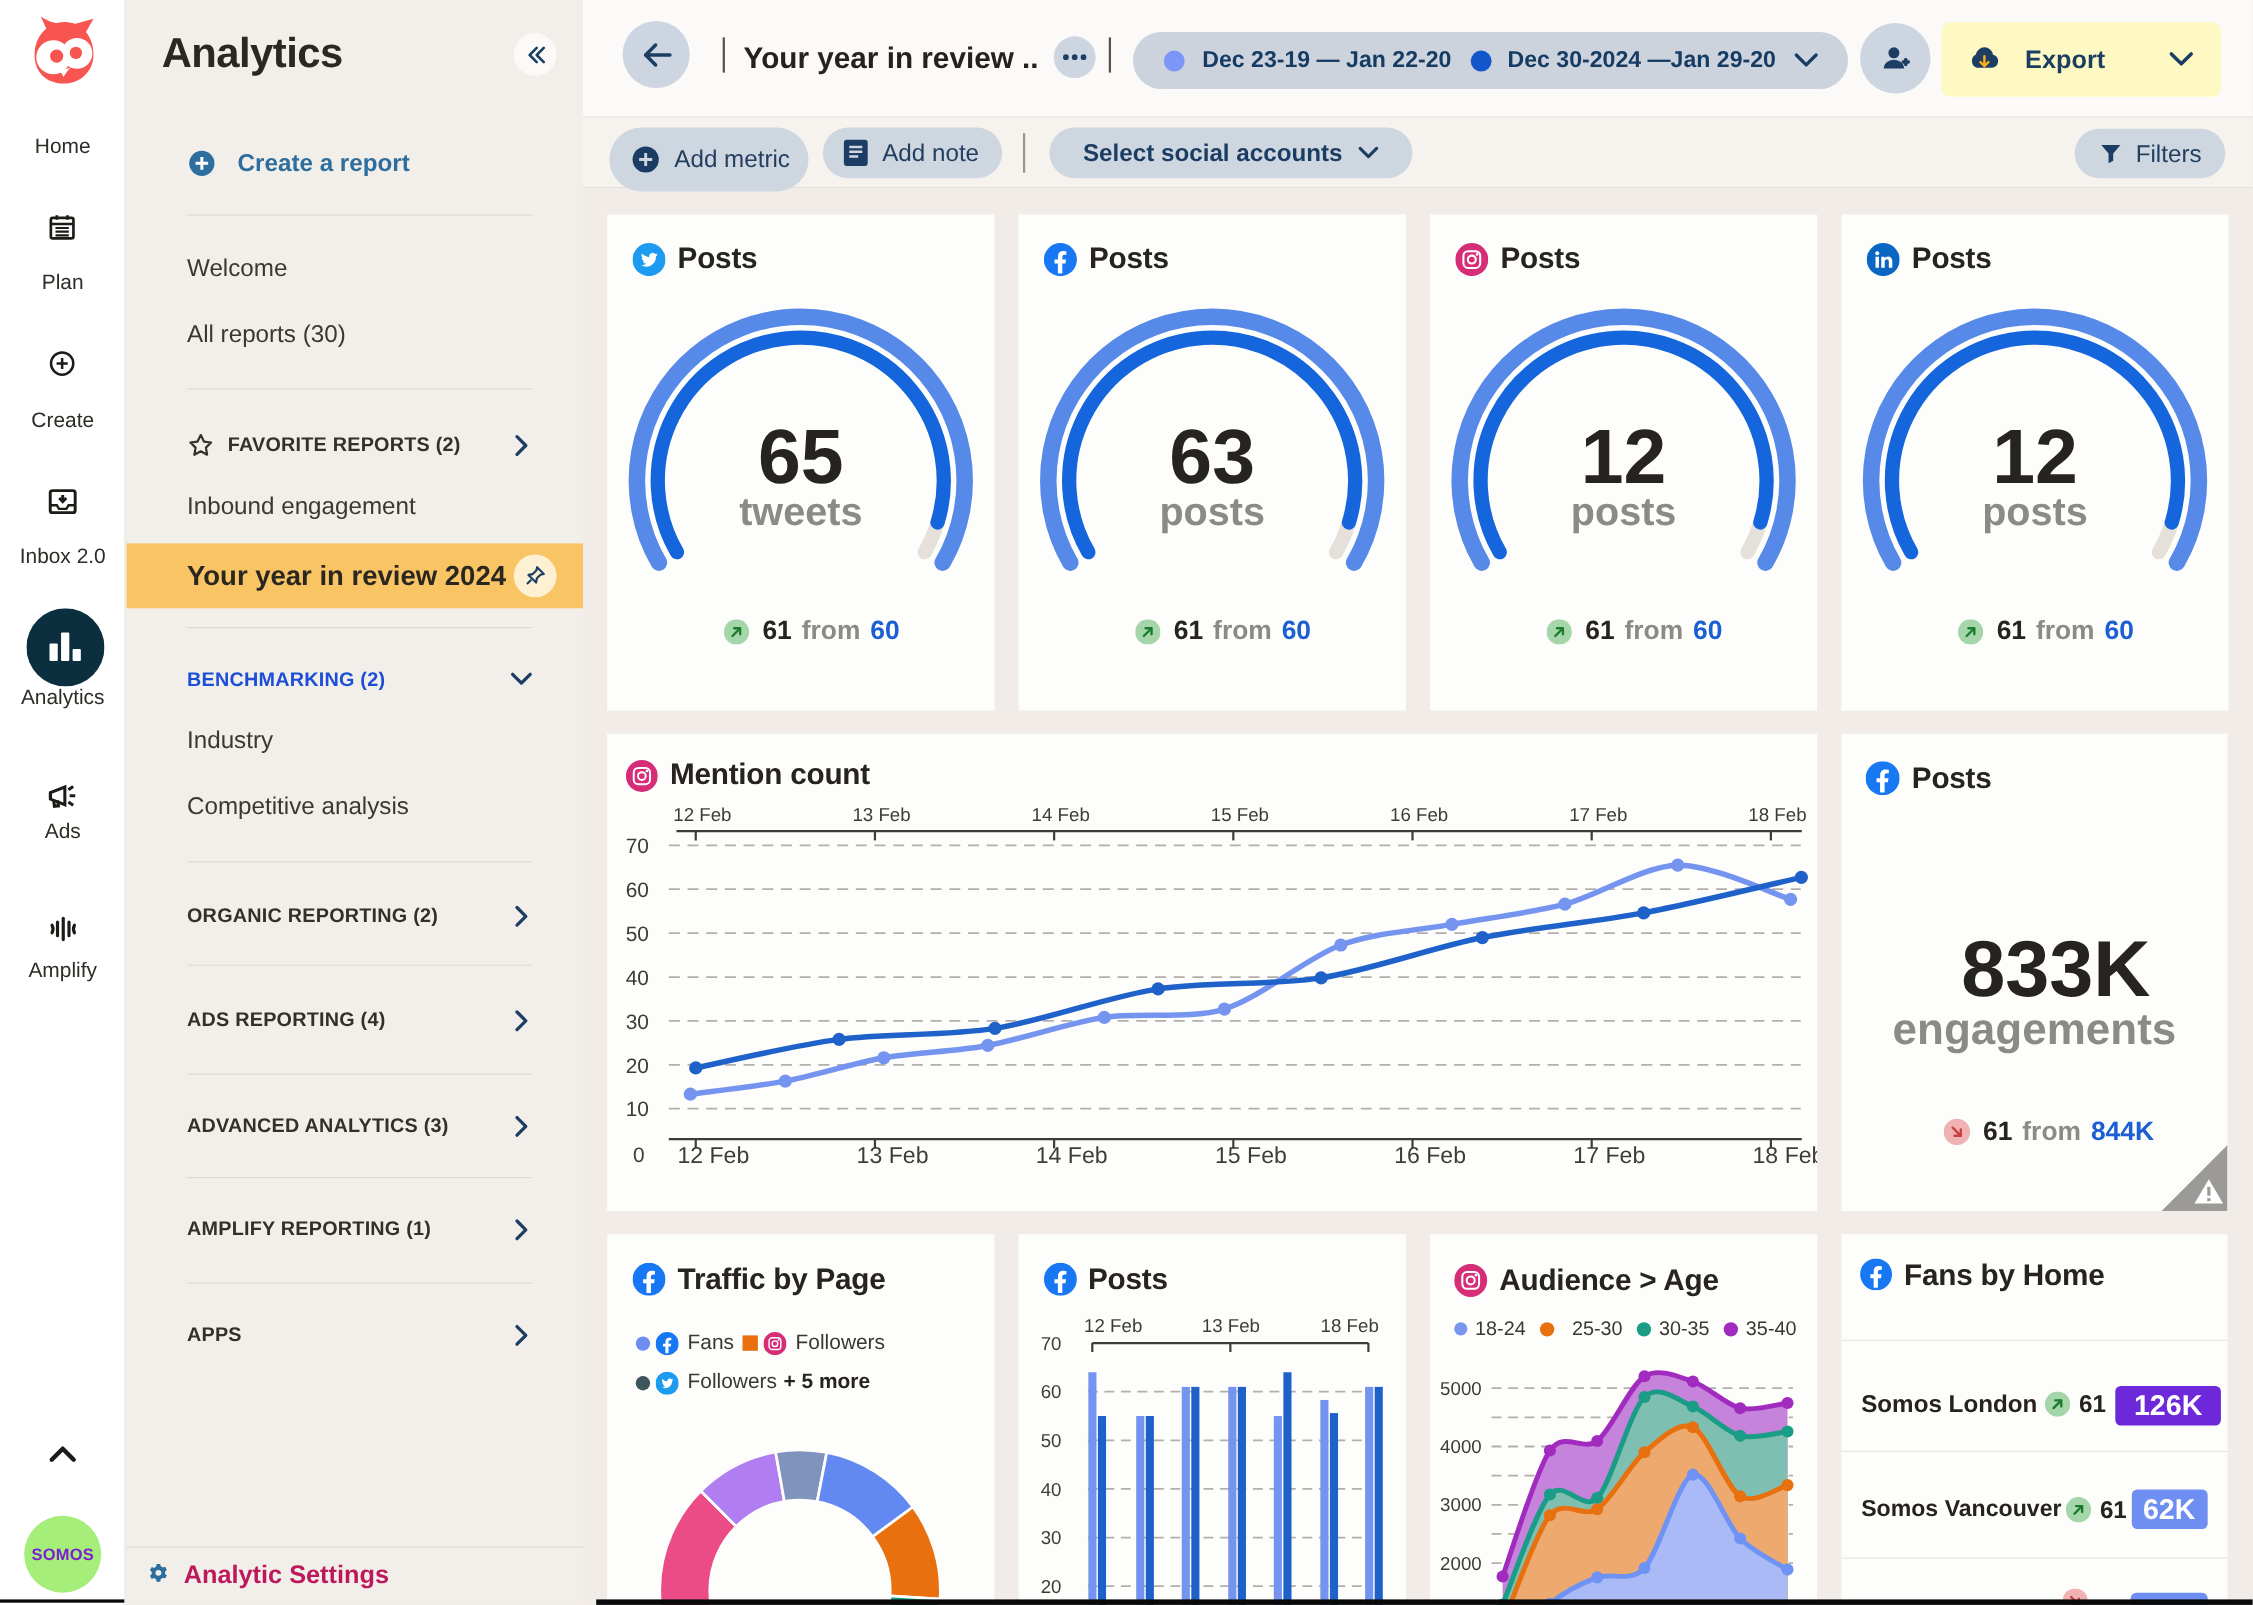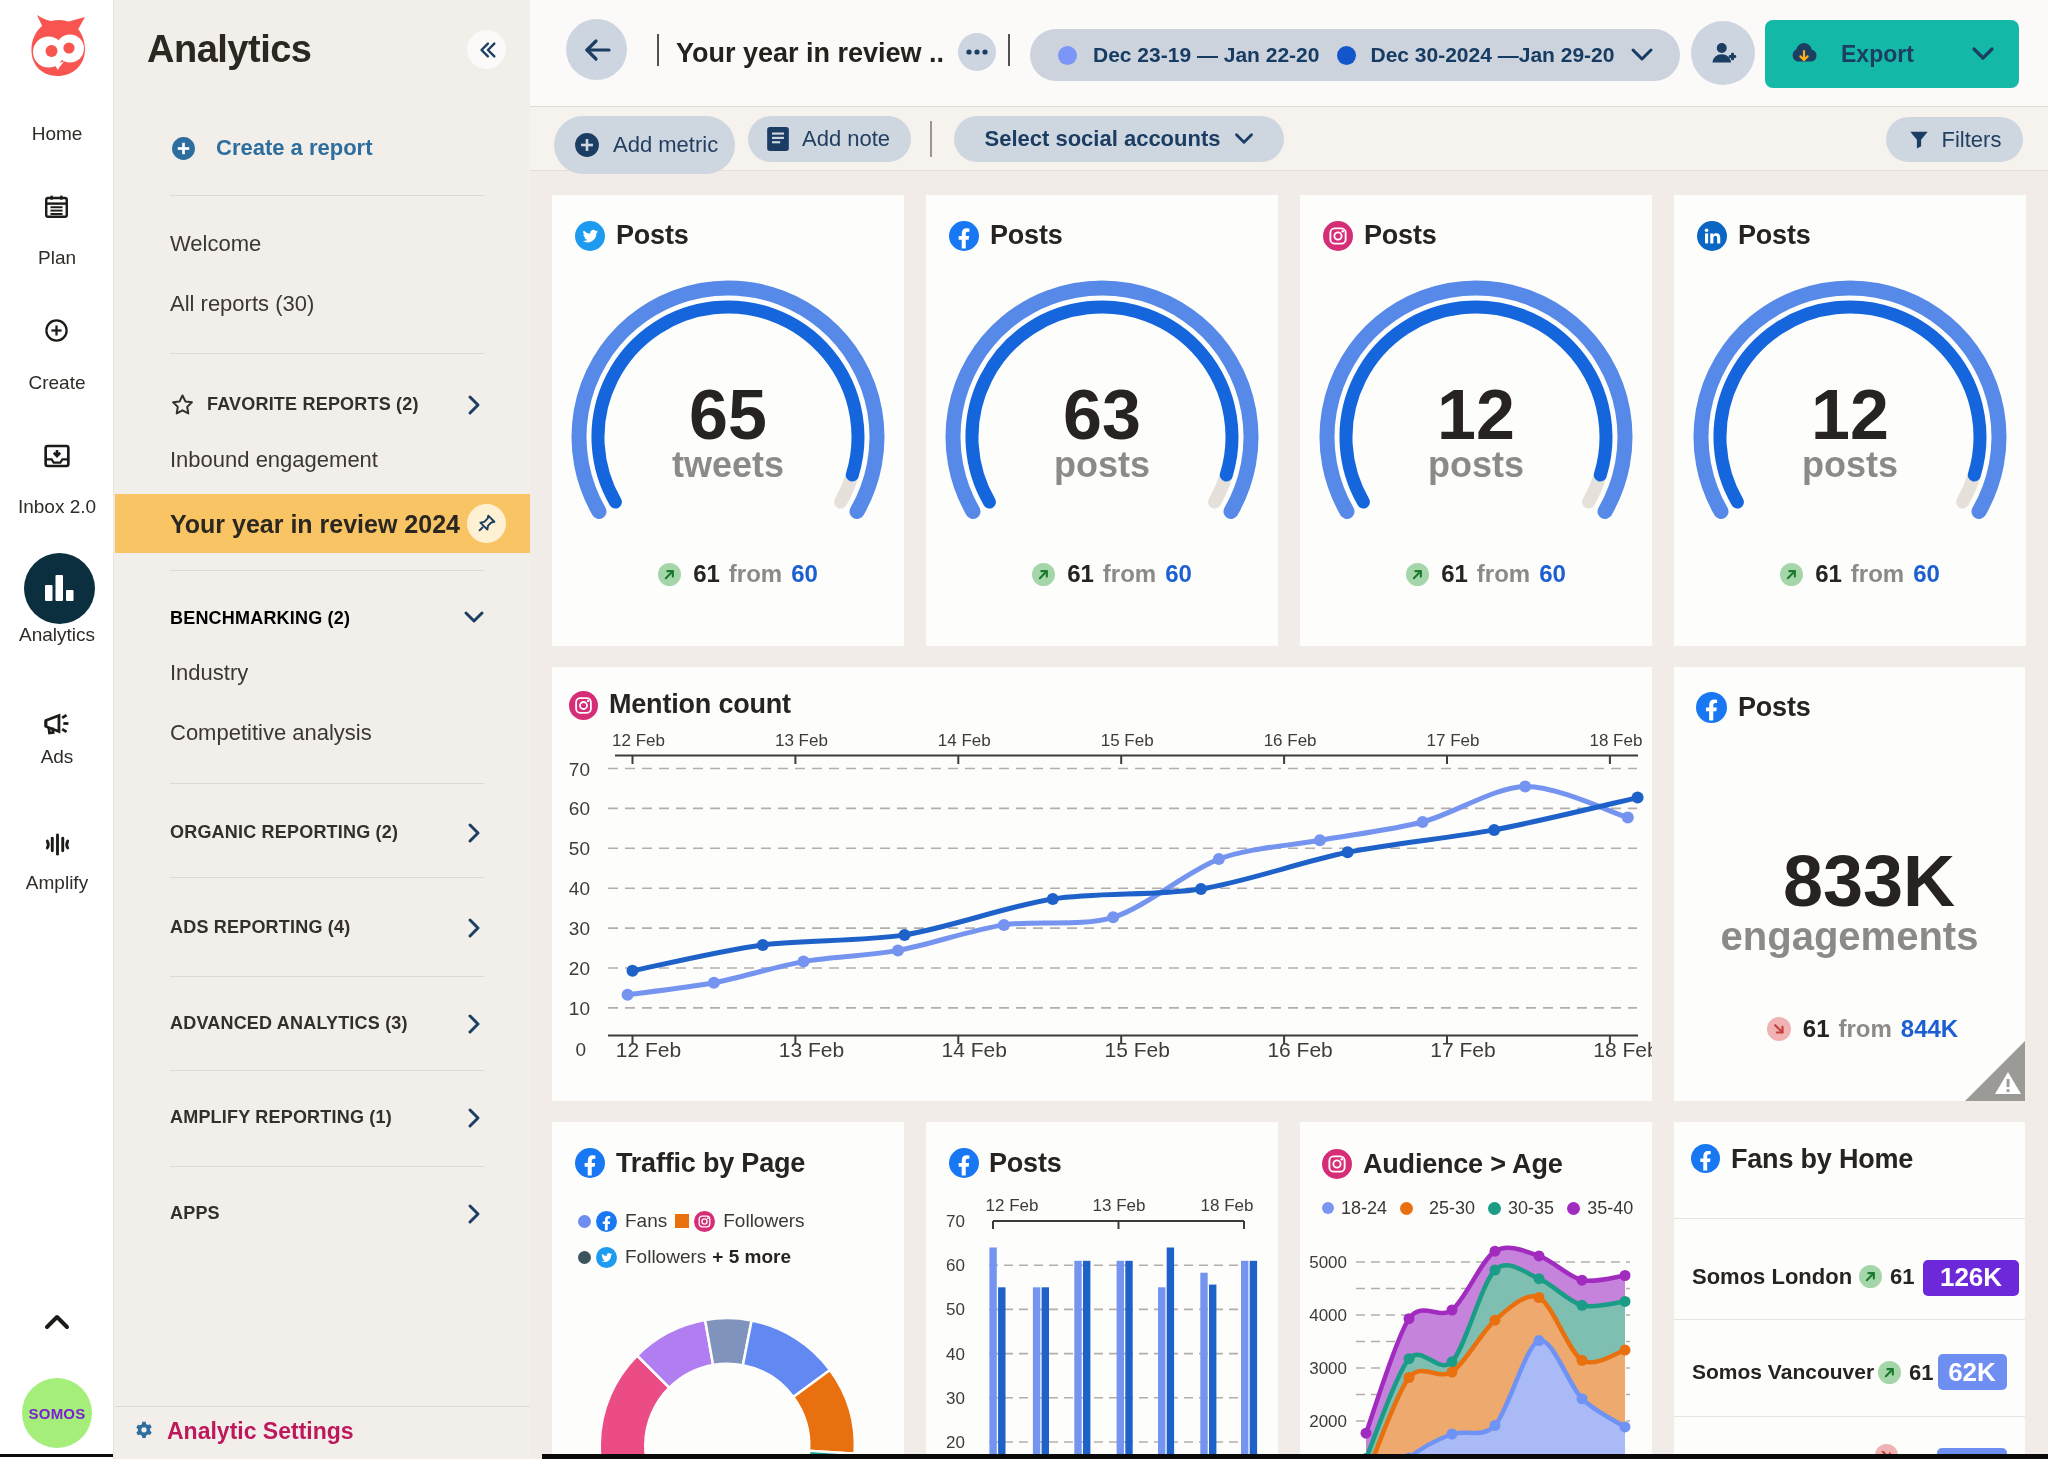--- a/index.html
+++ b/index.html
@@ -113,21 +113,21 @@
 <div class="abs" style="left:170px;top:447px;font-size:22px;color:#3b3733">Inbound engagement</div>
 <div class="abs" style="left:115px;top:494px;width:415px;height:59px;background:#f8c464"></div>
 <div class="abs" style="left:170px;top:510px;font-size:25px;font-weight:bold;color:#2a2620">Your year in review 2024</div>
 <div class="abs" style="left:467px;top:504px;width:39px;height:39px;border-radius:50%;background:#fdf0d3;display:flex;align-items:center;justify-content:center">
 <svg width="21" height="21" viewBox="0 0 24 24" fill="none" stroke="#1c3e63" stroke-width="2.2" stroke-linejoin="round">
       <path d="M14 3 L21 10 L17.5 10.8 L13.8 14.5 L13 19 L5 11 L9.5 10.2 L13.2 6.5 Z"></path>
       <line x1="8" y1="16" x2="3.5" y2="20.5"></line>
     </svg>
   </div>
 <div class="sep" style="left:170px;top:570px;width:314px"></div>
-<div class="abs" style="left:170px;top:608px;font-size:18px;font-weight:bold;color:#000000;letter-spacing:0.2px">BENCHMARKING (2)</div>
+<div class="abs" style="left:170px;top:608px;font-size:18px;font-weight:bold;color:#1d4ed8;letter-spacing:0.2px">BENCHMARKING (2)</div>
 <svg class="abs" style="left:463px;top:608px" width="22" height="18" viewBox="0 0 22 18" fill="none" stroke="#1c3e63" stroke-width="3" stroke-linecap="round" stroke-linejoin="round">
     <path d="M3 5 L11 13 L19 5"></path>
   </svg>
 <div class="abs" style="left:170px;top:660px;font-size:22px;color:#3b3733">Industry</div>
 <div class="abs" style="left:170px;top:720px;font-size:22px;color:#3b3733">Competitive analysis</div>
 <div class="sep" style="left:170px;top:783px;width:314px"></div>
 <div class="abs" style="left:170px;top:822px;font-size:18px;font-weight:bold;color:#33302b;letter-spacing:0.2px">ORGANIC REPORTING (2)</div>
 <svg class="abs" style="left:465px;top:822px" width="18" height="22" viewBox="0 0 18 22" fill="none" stroke="#1c3e63" stroke-width="3" stroke-linecap="round" stroke-linejoin="round">
     <path d="M5 3 L13 11 L5 19"></path>
   </svg>
@@ -187,21 +187,21 @@
     </svg>
 </div>
 <div class="abs" style="left:1691px;top:21px;width:64px;height:64px;border-radius:50%;background:#ccd5e0;display:flex;align-items:center;justify-content:center">
 <svg width="30" height="30" viewBox="0 0 24 24" fill="#1c3e63">
       <circle cx="11" cy="8" r="4"></circle>
       <path d="M3.5 19.5 a7.5 6.5 0 0 1 15 0 Z"></path>
       <rect x="16.6" y="13.5" width="6" height="2.4" rx="1"></rect>
       <rect x="18.4" y="11.7" width="2.4" height="6" rx="1"></rect>
     </svg>
   </div>
-<div class="abs fx" style="left:1765px;top:20px;width:254px;height:68px;border-radius:8px;background:#14b8a6;padding:0 24px">
+<div class="abs fx" style="left:1765px;top:20px;width:254px;height:68px;border-radius:8px;background:#fef9c3;padding:0 24px">
 <svg width="30" height="26" viewBox="0 0 30 26" fill="#1c3e63">
       <path d="M15 2 a8 8 0 0 1 7.9 6.7 A6 6 0 0 1 22 20.5 L8 20.5 A6.5 6.5 0 0 1 7.2 8.6 A8 8 0 0 1 15 2 Z"></path>
       <g stroke="#fcaf17" stroke-width="2.2" fill="none" stroke-linecap="round" stroke-linejoin="round">
         <line x1="15" y1="10" x2="15" y2="19"></line>
         <path d="M11.4 15.4 L15 19 L18.6 15.4"></path>
       </g>
     </svg>
 <span style="margin-left:22px;font-size:23px;font-weight:bold;color:#1c3e63">Export</span>
 <svg style="margin-left:auto" width="24" height="16" viewBox="0 0 24 16" fill="none" stroke="#1c3e63" stroke-width="3.2" stroke-linecap="round" stroke-linejoin="round">
       <path d="M3 3 L12 12 L21 3"></path>

